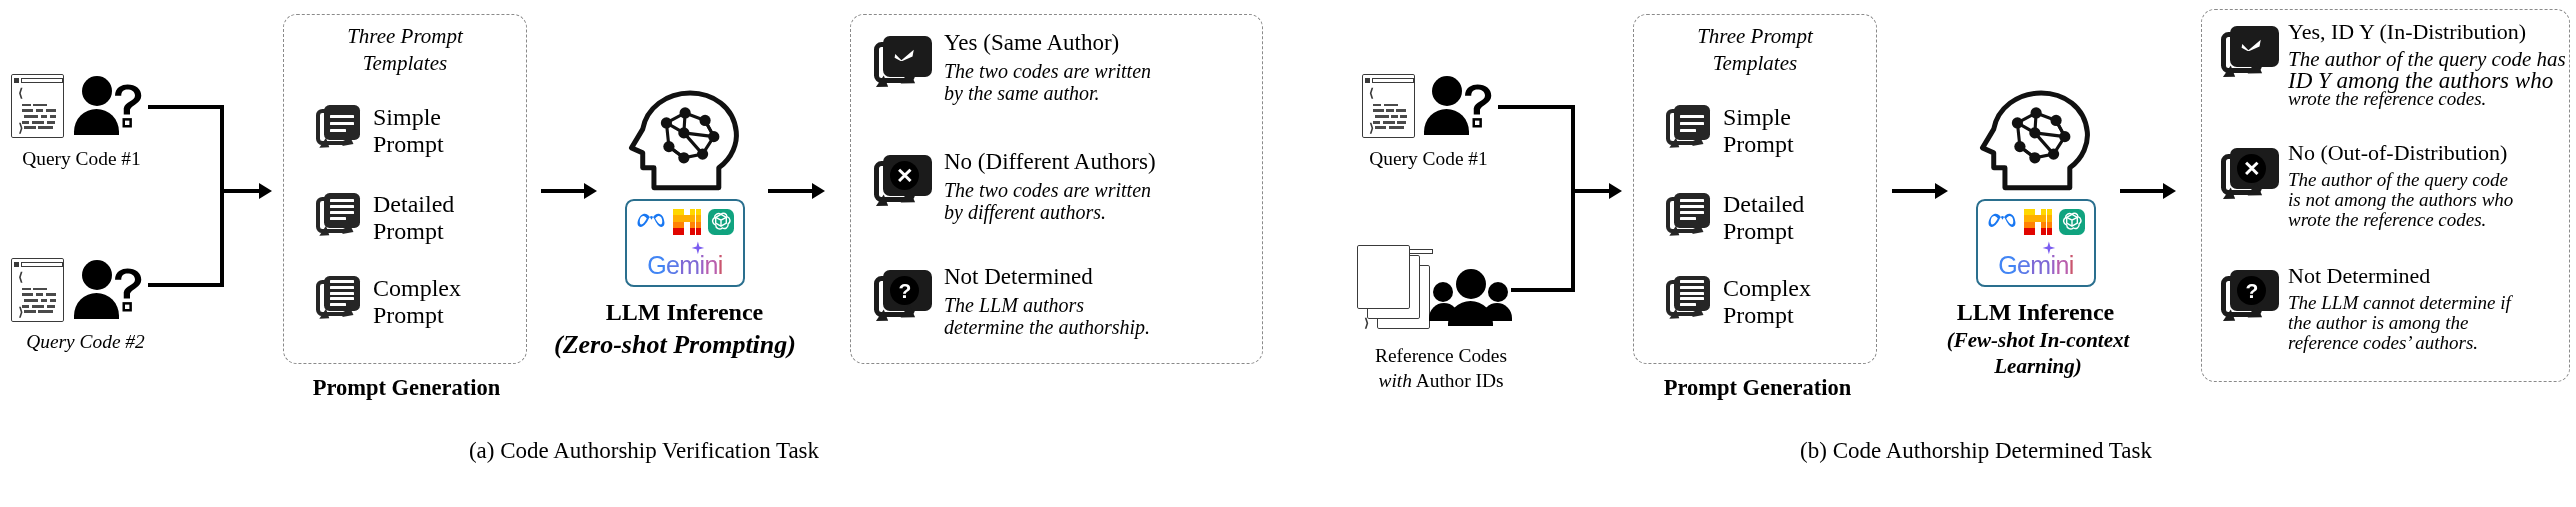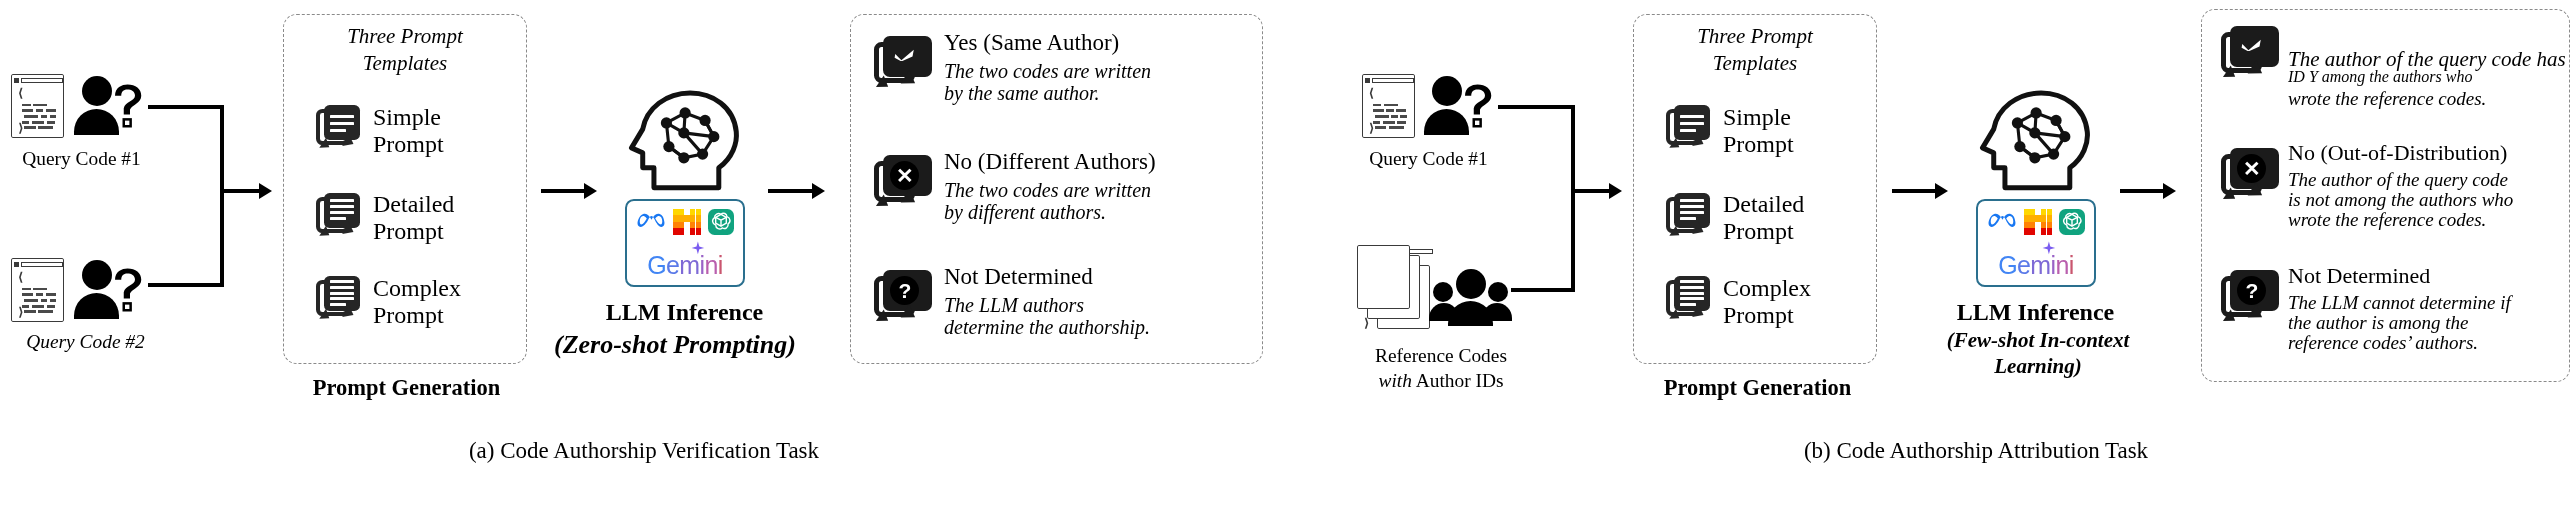--- a/index.html
+++ b/index.html
@@ -501,22 +501,23 @@
 
     <div class="rbub" style="left:933px;top:26px;">
       <div class="rback"></div>
         <div class="rfront"></div>
         <div class="rtail"></div>
         <div class="rtail2"></div>
       <svg class="chk" viewBox="0 0 34 20">
           <path d="M2 8 L12 18 L32 1 L30 12 L12 20 L1 14 Z" fill="#fff"></path>
         </svg>
     </div>
+    <div class="rtitle" style="left:1000px;top:20px;font-size:22px;">Yes, ID Y (In-Distribution)</div>
     <div class="rdesc" style="left:1000px;top:49px;font-size:21px;">The author of the query code has</div>
-    <div class="rdesc" style="left:1000px;top:69px;font-size:16px;">ID Y among the authors who</div>
+    <div class="rdesc" style="left:1000px;top:69px;font-size:23px;">ID Y among the authors who</div>
     <div class="rdesc" style="left:1000px;top:89px;font-size:19px;">wrote the reference codes.</div>
 
     <div class="rbub" style="left:933px;top:148px;">
       <div class="rback"></div>
         <div class="rfront"></div>
         <div class="rtail"></div>
         <div class="rtail2"></div>
       <div class="disc"></div>
       <div class="glyph">✕</div>
     </div>
@@ -531,17 +532,17 @@
         <div class="rtail"></div>
         <div class="rtail2"></div>
       <div class="disc"></div>
       <div class="glyph">?</div>
     </div>
     <div class="rtitle" style="left:1000px;top:264px;font-size:22px;">Not Determined</div>
     <div class="rdesc" style="left:1000px;top:293px;font-size:19px;">The LLM cannot determine if</div>
     <div class="rdesc" style="left:1000px;top:313px;font-size:19px;">the author is among the</div>
     <div class="rdesc" style="left:1000px;top:333px;font-size:19px;">reference codes’ authors.</div>
 
-    <div class="cap" style="left:313px;top:438px;width:750px;font-size:23px;">(b) Code Authorship Attribution Task</div>
+    <div class="cap" style="left:313px;top:438px;width:750px;font-size:23px;">(b) Code Authorship Determined Task</div>
   </div>
 
 </div>
 
 
 </body></html>

